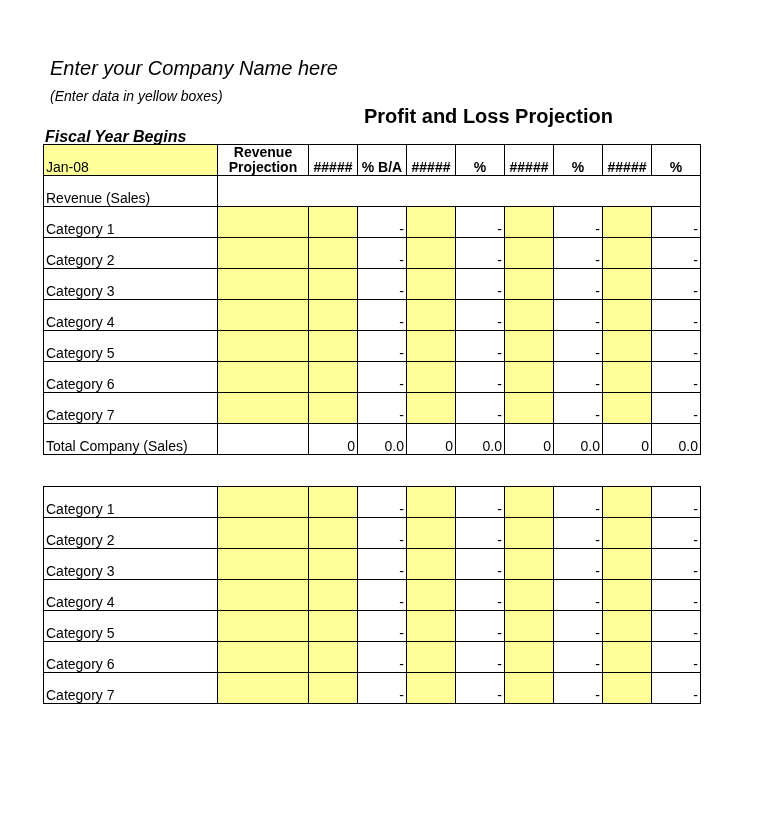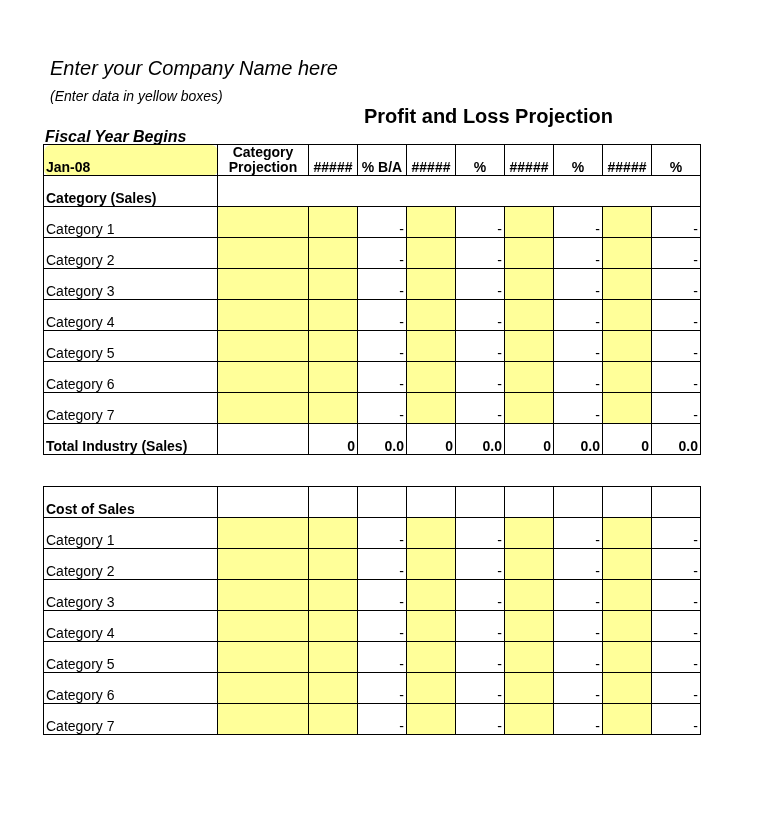--- a/index.html
+++ b/index.html
@@ -9,21 +9,21 @@
   .company { left:50px; top:57px; font-size:20px; font-style:italic; }
   .hint { left:50px; top:88px; font-size:14px; font-style:italic;text-align:right; }
   .title { left:364px; top:105px; font-size:20px; font-weight:bold; }
   .fiscal { left:45px; top:128px; font-size:16px; font-weight:bold;font-style:italic; }
 
   table.sheet { position:absolute; left:43px; border-collapse:collapse; table-layout:fixed; }
   table.sheet td { border:1px solid #000; height:30px; padding:0 2px; font-size:14px;
                    vertical-align:bottom; overflow:hidden; white-space:nowrap; line-height:15px; }
   td.y { background:#ffff99; }
   td.lbl { text-align:left; padding-left:1px; }
-  td.b { font-weight:bold;border-radius:7px; }
+  td.b { font-weight:normal; }
   td.hdr { text-align:center; font-weight:bold; font-size:13px; }
   td.num { text-align:right; font-size:13px; }
   td.dash { text-align:right; font-size:12px; padding-bottom:2px; }
   td.ind { text-align:center; font-weight:bold; font-size:14px; line-height:16px; }
   #t1 { top:144px; }
   #t2 { top:486px; }
 </style>
 </head>
 <body>
 
@@ -41,32 +41,32 @@
       <col style="width:49px">
       <col style="width:49px">
     <col style="width:49px">
       <col style="width:49px">
       <col style="width:49px">
       <col style="width:49px">
   </colgroup>
   <tbody>
       <tr>
     <td class="y lbl b">Jan-08</td>
-    <td class="ind"><span>Category</span><br><span>Projection</span></td>
+    <td class="ind"><span>Revenue</span><br><span>Projection</span></td>
     <td class="hdr">#####</td>
     <td class="hdr">% B/A</td>
     <td class="hdr">#####</td>
     <td class="hdr">%</td>
     <td class="hdr">#####</td>
     <td class="hdr">%</td>
     <td class="hdr">#####</td>
     <td class="hdr">%</td>
   </tr>
   <tr>
-    <td class="lbl b">Category (Sales)</td>
+    <td class="lbl b">Revenue (Sales)</td>
     <td colspan="9"></td>
   </tr>
   <tr>
     <td class="lbl">Category 1</td>
     <td class="y"></td>
     <td class="y"></td>
         <td class="dash">-</td>
     <td class="y"></td>
         <td class="dash">-</td>
     <td class="y"></td>
@@ -140,21 +140,21 @@
     <td class="y"></td>
         <td class="dash">-</td>
     <td class="y"></td>
         <td class="dash">-</td>
     <td class="y"></td>
         <td class="dash">-</td>
     <td class="y"></td>
         <td class="dash">-</td>
   </tr>
   <tr>
-    <td class="lbl b">Total Industry (Sales)</td>
+    <td class="lbl b">Total Company (Sales)</td>
     <td></td>
     <td class="num b">0</td>
     <td class="num b">0.0</td>
     <td class="num b">0</td>
     <td class="num b">0.0</td>
     <td class="num b">0</td>
     <td class="num b">0.0</td>
     <td class="num b">0</td>
     <td class="num b">0.0</td>
   </tr>
@@ -168,32 +168,20 @@
     <col style="width:49px">
       <col style="width:49px">
       <col style="width:49px">
       <col style="width:49px">
     <col style="width:49px">
       <col style="width:49px">
       <col style="width:49px">
       <col style="width:49px">
   </colgroup>
   <tbody>
-      <tr>
-    <td class="lbl b">Cost of Sales</td>
-    <td></td>
-    <td></td>
-        <td></td>
-    <td></td>
-        <td></td>
-    <td></td>
-        <td></td>
-    <td></td>
-        <td></td>
-  </tr>
   <tr>
     <td class="lbl">Category 1</td>
     <td class="y"></td>
     <td class="y"></td>
         <td class="dash">-</td>
     <td class="y"></td>
         <td class="dash">-</td>
     <td class="y"></td>
         <td class="dash">-</td>
     <td class="y"></td>

